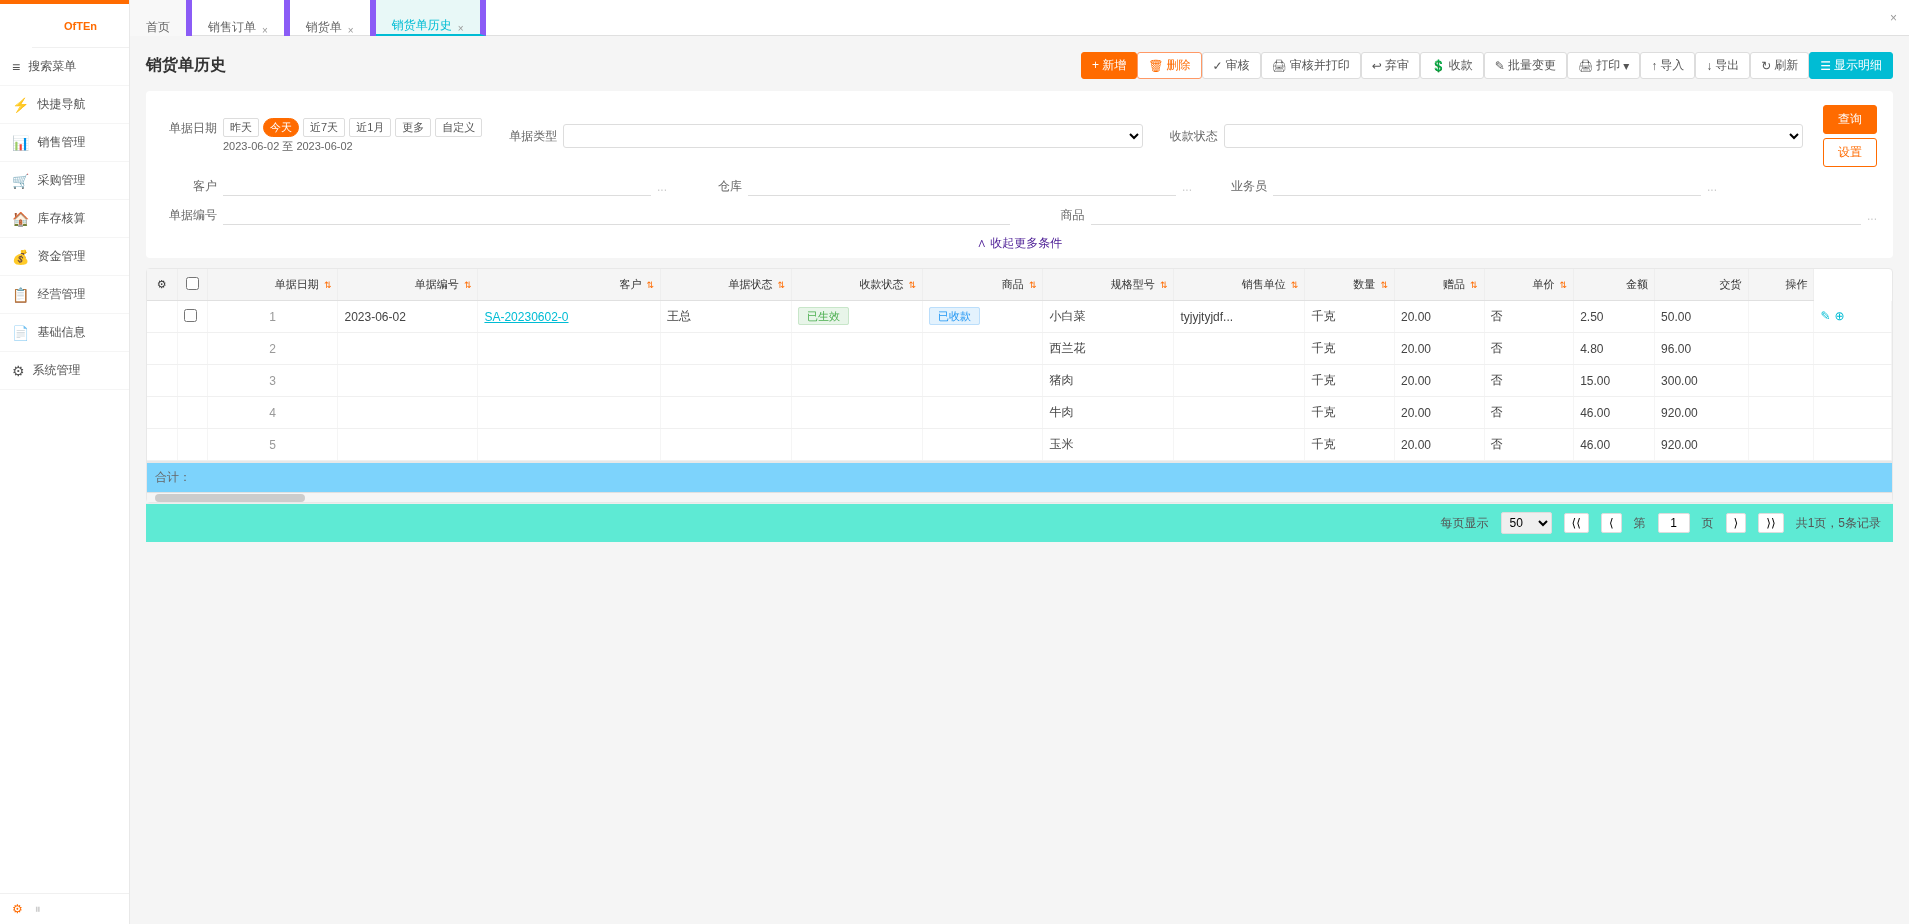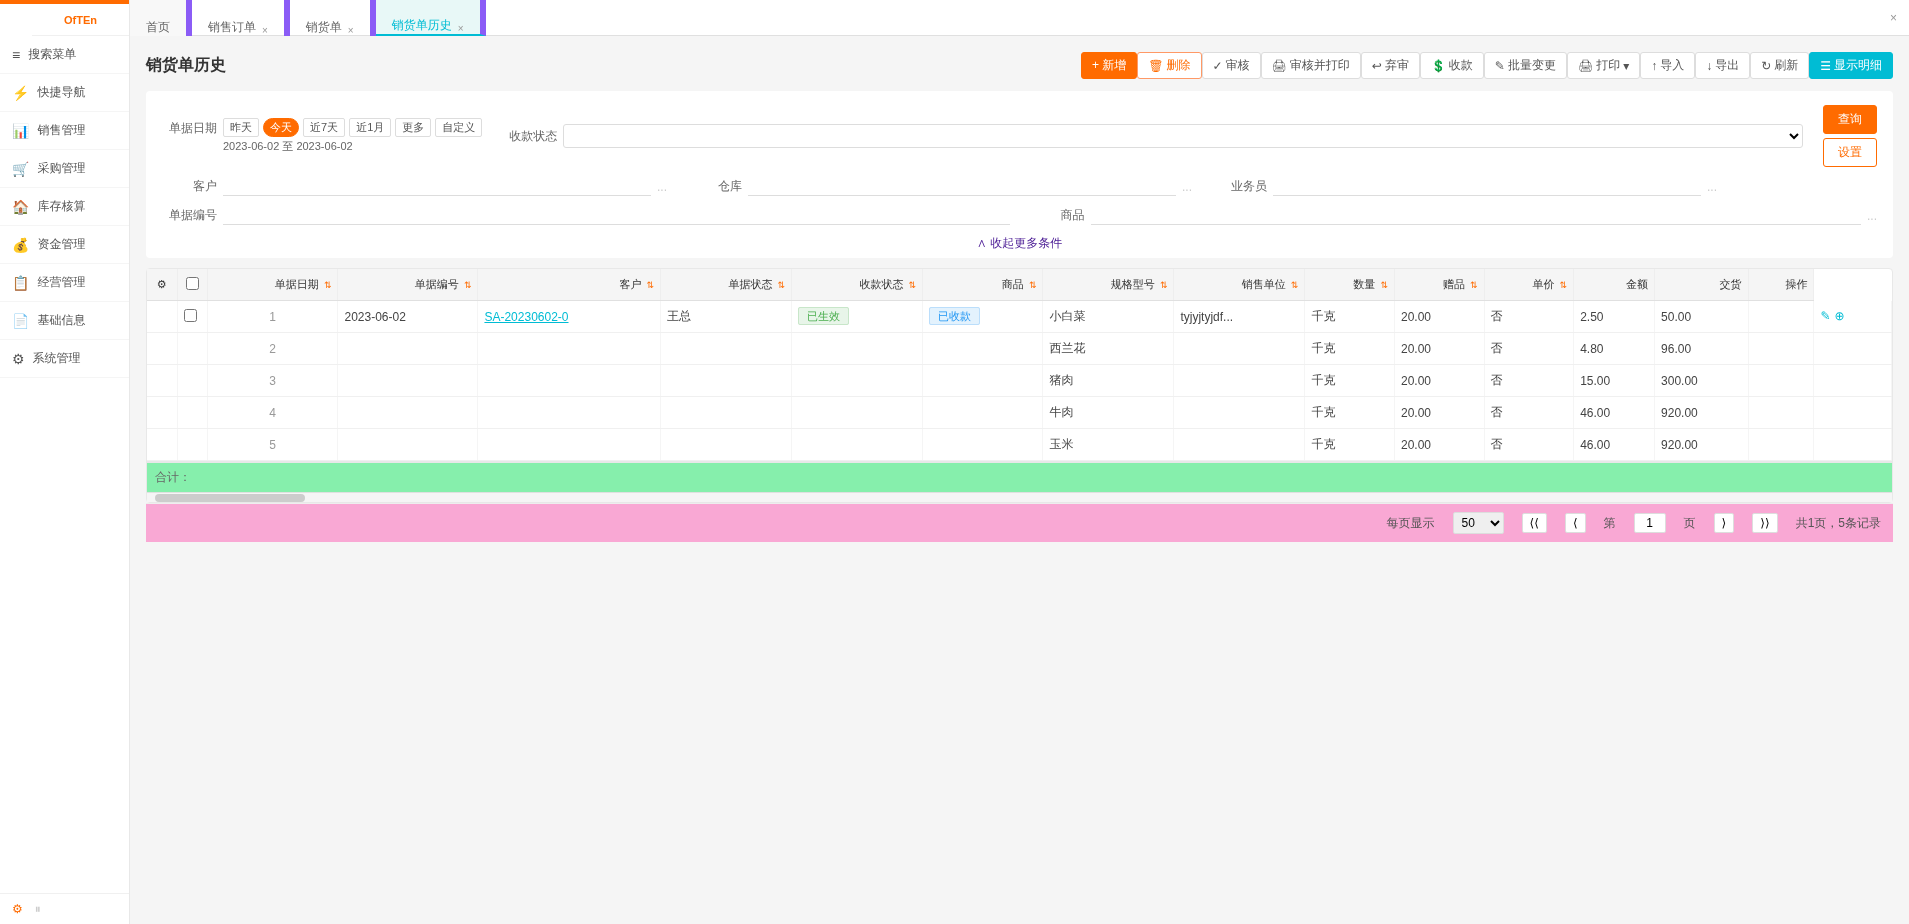--- a/index.html
+++ b/index.html
@@ -59,26 +59,26 @@
     td { padding: 7px 6px; border-bottom: 1px solid #f0f0f0; border-right: 1px solid #f5f5f5; color: #444; white-space: nowrap; }
     .td-link { color: #00bcd4; cursor: pointer; text-decoration: underline; }
     .badge { padding: 2px 8px; border-radius: 2px; font-size: 11px; }
     .badge-green { background: #e8f5e9; color: #4caf50; border: 1px solid #c8e6c9; }
     .badge-blue { background: #e3f2fd; color: #2196f3; border: 1px solid #bbdefb; }
     .row-num { color: #999; text-align: center; }
     .gear-col { text-align: center; }
     .op-btn { color: #00bcd4; cursor: pointer; margin-right: 4px; font-size: 12px; }
 
     
-    .table-footer { background: #86efac; border-top: 2px solid #e8e8e8; padding: 6px 8px; display: flex; align-items: center; }
+    .table-footer { background: #7dd3fc; border-top: 2px solid #e8e8e8; padding: 6px 8px; display: flex; align-items: center; }
     .footer-label { color: #666; font-size: 12px; min-width: 50px; }
     .footer-cell { padding: 0 6px; font-size: 12px; color: #333; }
 
     
-    .pagination-bar { display: flex; align-items: center; justify-content: flex-end; padding: 8px 12px; background: #f9a8d4; border-top: 1px solid #eee; gap: 18px; font-size: 12px; color: #555; }
+    .pagination-bar { display: flex; align-items: center; justify-content: flex-end; padding: 8px 12px; background: #5eead4; border-top: 1px solid #eee; gap: 12px; font-size: 12px; color: #555; }
     .pg-btn { padding: 2px 7px; border: 1px solid #ddd; background: #fff; cursor: pointer; border-radius: 2px; font-size: 12px; }
     .pg-input { width: 32px; text-align: center; border: 1px solid #ddd; padding: 2px; border-radius: 2px; font-size: 12px; }
     .pg-select { border: 1px solid #ddd; padding: 2px 4px; border-radius: 2px; font-size: 12px; }
 
     
     ::-webkit-scrollbar { width: 6px; height: 6px; }
     ::-webkit-scrollbar-track { background: #f0f0f0; }
     ::-webkit-scrollbar-thumb { background: #ccc; border-radius: 3px; }
 
     .filter-section { background: #fff; border-radius: 4px; padding: 14px 16px 6px; margin-bottom: 10px; }
@@ -87,21 +87,21 @@
     .th-check { width: 30px; text-align: center; }
 
     .scrollbar-row { background: #f5f5f5; height: 10px; border-top: 1px solid #e0e0e0; }
     .scrollbar-thumb { height: 8px; width: 150px; background: #ccc; border-radius: 4px; margin: 1px 8px; }
   </style>
 </head>
 <body>
 
 <div class="sidebar">
   <div style="background:#ff6b00; height:4px;"></div>
-  <div style="padding:8px 18px; border-bottom:1px solid #f0f0f0; display:flex; align-items:center; justify-content:center; height:32px;margin-left:32px;">
+  <div style="padding:8px 18px; border-bottom:1px solid #f0f0f0; display:flex; align-items:center; justify-content:center; height:44px;margin-left:32px;">
     <span style="font-size:11px; color:#ff6b00; font-weight:bold;">OfTEn</span>
   </div>
   <div class="sidebar-item">
     <span class="s-icon">≡</span>
     <span>搜索菜单</span>
   </div>
   <div class="sidebar-item">
     <span class="s-icon">⚡</span>
     <span>快捷导航</span>
   </div>
@@ -228,20 +228,28 @@
               <button class="date-btn active">今天</button>
               <button class="date-btn">近7天</button>
               <button class="date-btn">近1月</button>
               <button class="date-btn">更多</button>
               <button class="date-btn">自定义</button>
             </div>
             <div class="date-range-val">2023-06-02 至 2023-06-02</div>
           </div>
         </div>
 
+        <div class="filter-item">
+          <span class="filter-label">单据类型</span>
+          <div class="select-with-arrow" style="min-width:120px;">
+            <select class="filter-select" style="border:none;">
+              <option></option>
+            </select>
+          </div>
+        </div>
 
         <div class="filter-item">
           <span class="filter-label">收款状态</span>
           <div class="select-with-arrow" style="min-width:120px;">
             <select class="filter-select" style="border:none;">
               <option></option>
             </select>
           </div>
         </div>
 

